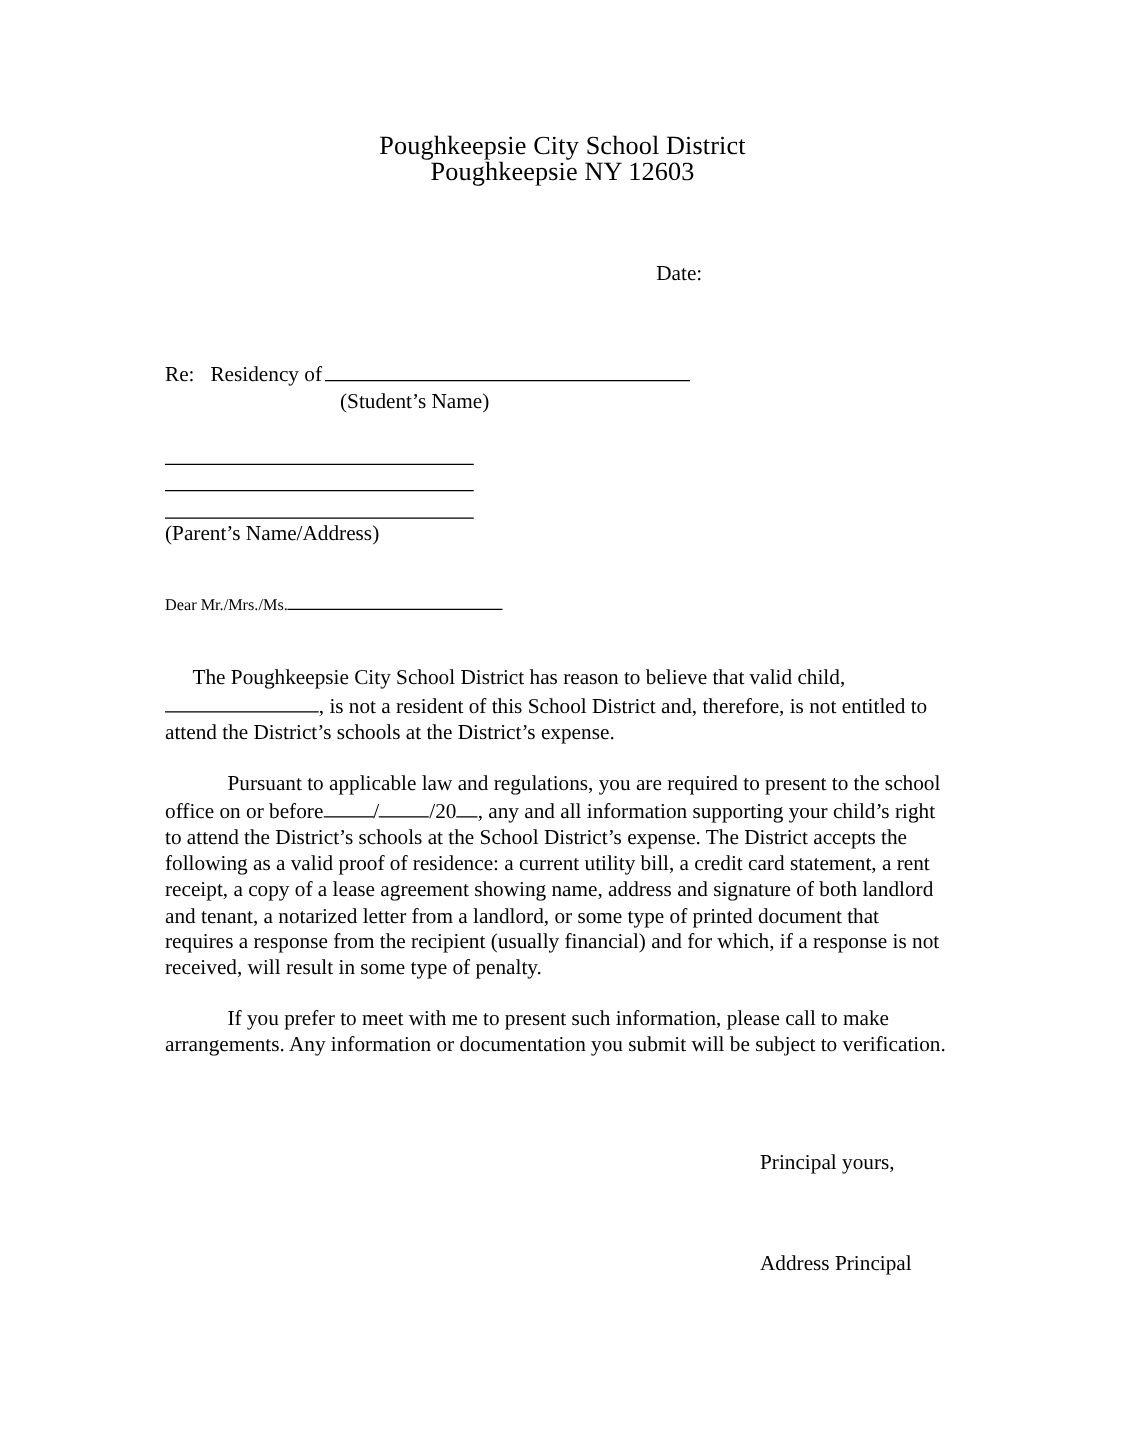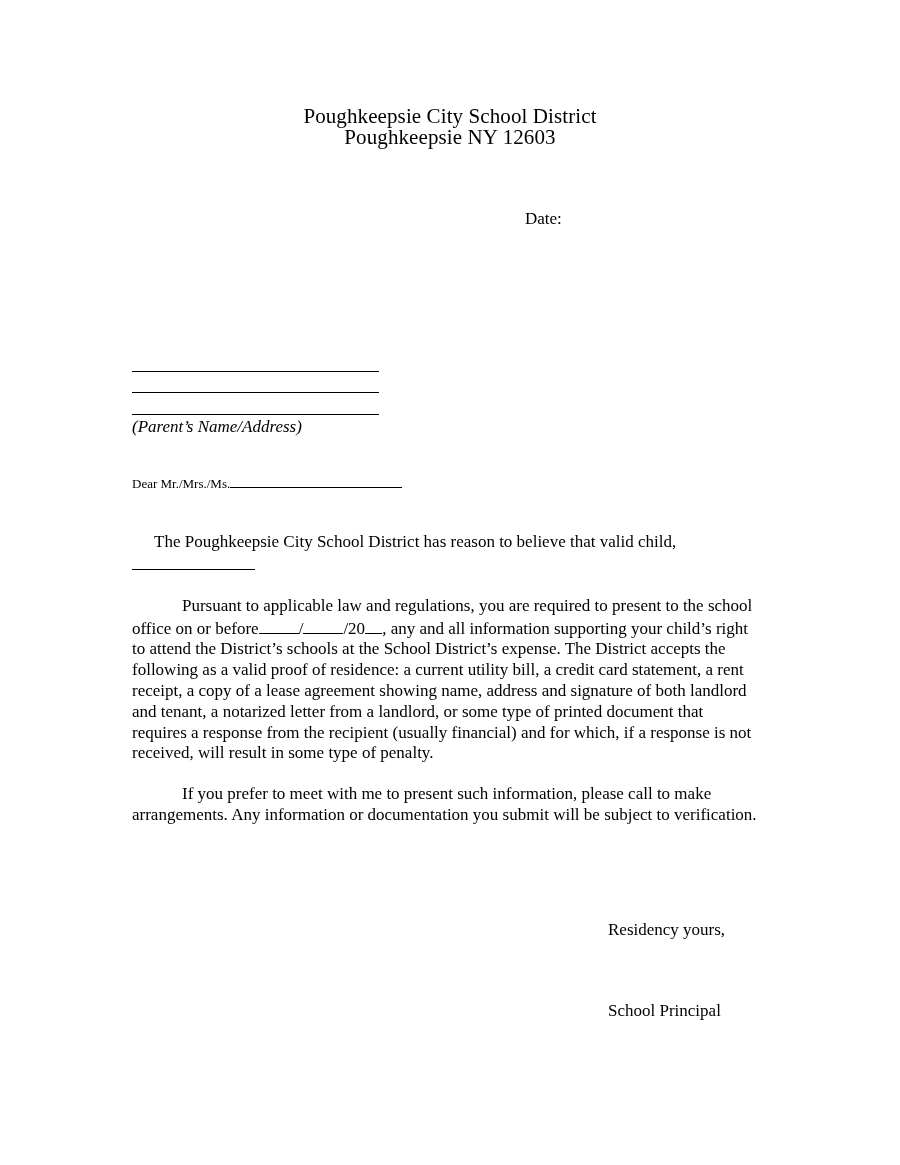--- a/index.html
+++ b/index.html
@@ -79,21 +79,20 @@
   }
   .addr-rule {
     width: 247px;
     border-bottom: 1px solid #000;
     height: 20.5px;
   }
   .addr-caption {
     font-size: 17px;
     line-height: 21px;
     margin-top: 1px;
-    font-style: italic;
   }
 
   
   .salutation {
     position: absolute;
     left: 132px;
     top: 473px;
     font-size: 13px;
     line-height: 21px;
     white-space: pre;
@@ -155,37 +154,39 @@
   <div class="letterhead">
     <div class="lh-line">Poughkeepsie City School District</div>
     <div class="lh-line">Poughkeepsie NY 12603</div>
   </div>
 
   <div class="date-row">
     <span>Date:</span>
   </div>
 
   <div class="re-block">
+    <div class="re-line"><span>Re:   Residency of</span><span class="re-fill"></span></div>
+    <div class="re-caption">(Student’s Name)</div>
   </div>
 
   <div class="addr-block">
     <div class="addr-rule"></div>
     <div class="addr-rule"></div>
     <div class="addr-rule"></div>
     <div class="addr-caption">(Parent’s Name/Address)</div>
   </div>
 
   <div class="salutation"><span>Dear Mr./Mrs./Ms.</span><span class="sal-fill"></span></div>
 
   <div class="body-block">
 
-    <p class="para indent-small"><span>The Poughkeepsie City School District has reason to believe that valid child,</span><br><span class="inline-fill fill-child"></span></p>
+    <p class="para indent-small"><span>The Poughkeepsie City School District has reason to believe that valid child,</span><br><span class="inline-fill fill-child"></span><span>, is not a resident of this School District and, therefore, is not entitled to attend the District’s schools at the District’s expense.</span></p>
 
     <p class="para indent-large"><span>Pursuant to applicable law and regulations, you are required to present to the school office on or before</span><span class="inline-fill fill-mm"></span><span>/</span><span class="inline-fill fill-dd"></span><span>/20</span><span class="inline-fill fill-yy"></span><span>, any and all information supporting your child’s right to attend the District’s schools at the School District’s expense.  The District accepts the following as a valid proof of residence: a current utility bill, a credit card statement, a rent receipt, a copy of a lease agreement showing name, address and signature of both landlord and tenant, a notarized letter from a landlord, or some type of printed document that requires a response from the recipient (usually financial) and for which, if a response is not received, will result in some type of penalty.</span></p>
 
     <p class="para indent-large">If you prefer to meet with me to present such information, please call to make arrangements.  Any information or documentation you submit will be subject to verification.</p>
 
   </div>
 
-  <div class="closing">Residency yours,</div>
-  <div class="signature">School Principal</div>
+  <div class="closing">Principal yours,</div>
+  <div class="signature">Address Principal</div>
 
 </div>
 
 </body></html>

